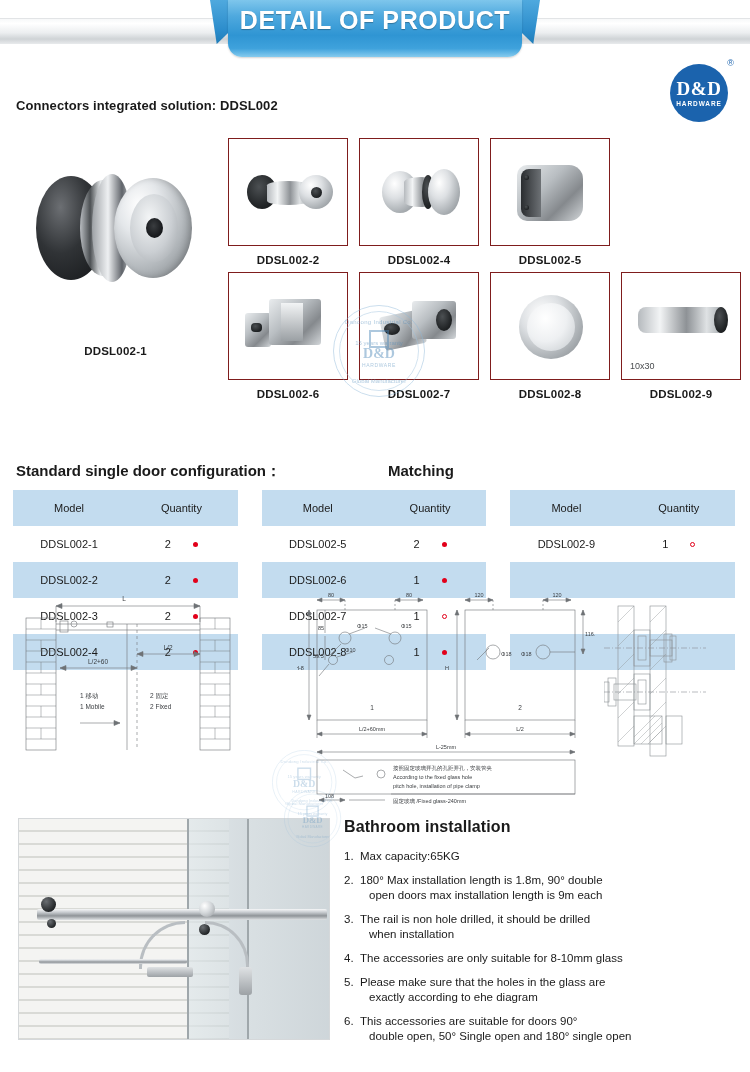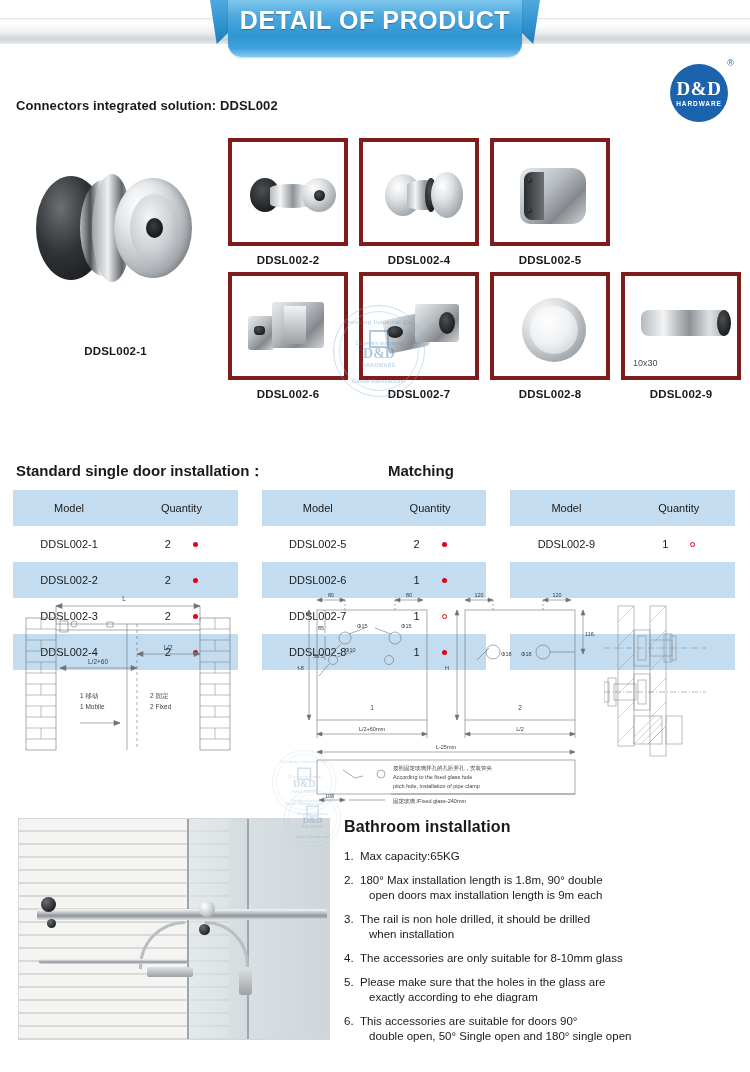--- a/index.html
+++ b/index.html
@@ -138,21 +138,21 @@
 
   
   .grid {
     position: absolute; left: 228px; top: 138px;
     width: 508px;
   }
   .grid-row { display: flex; gap: 11px; margin-bottom: 6px; }
   .cell { width: 120px; }
   .cell-box {
     width: 120px; height: 108px;
-    border: 4px solid #7f1d1d;
+    border: 1px solid #7f1d1d;
     background: #fff;
     position: relative;
     overflow: hidden;
   }
   .cell-label {
     text-align: center; font-size: 11.5px; font-weight: bold;
     padding-top: 8px; letter-spacing: .2px;
   }
   .cell-note {
     position: absolute; left: 8px; bottom: 8px;
@@ -436,21 +436,21 @@
 
 <div class="stamp" style="left:333px;top:305px;">
   <div class="stamp-sq"></div>
   <div class="stamp-top">Dandong Industrial Co.</div>
   <div class="stamp-mid">15 years warranty</div>
   <div class="stamp-dd">D&amp;D</div>
   <div class="stamp-hw">HARDWARE</div>
   <div class="stamp-bot">Global Manufacturer</div>
 </div>
 
-<div class="cfg-heading">Standard single door installation：</div>
+<div class="cfg-heading">Standard single door configuration：</div>
 <div class="cfg-heading2">Matching</div>
 
 <table class="cfg-table">
   <tbody>
       <tr>
     <th class="hdr col-model">Model</th>
     <th class="hdr col-qty">Quantity</th>
     <th class="gap"></th>
     <th class="hdr col-model">Model</th>
     <th class="hdr col-qty">Quantity</th>

